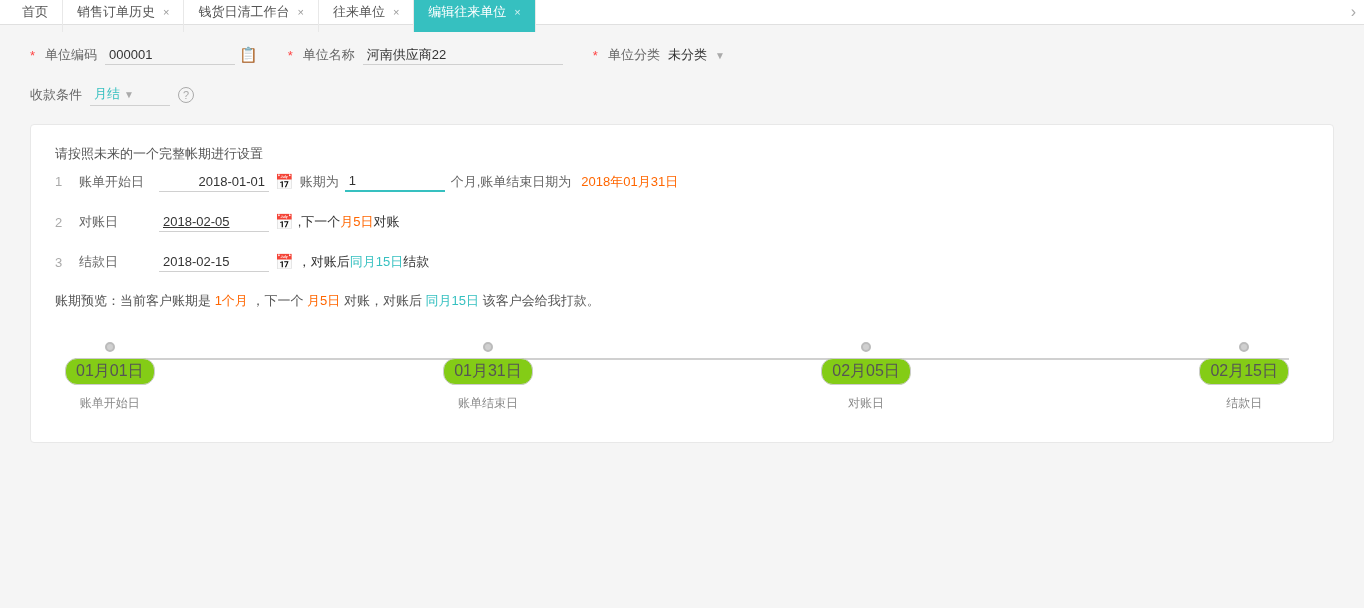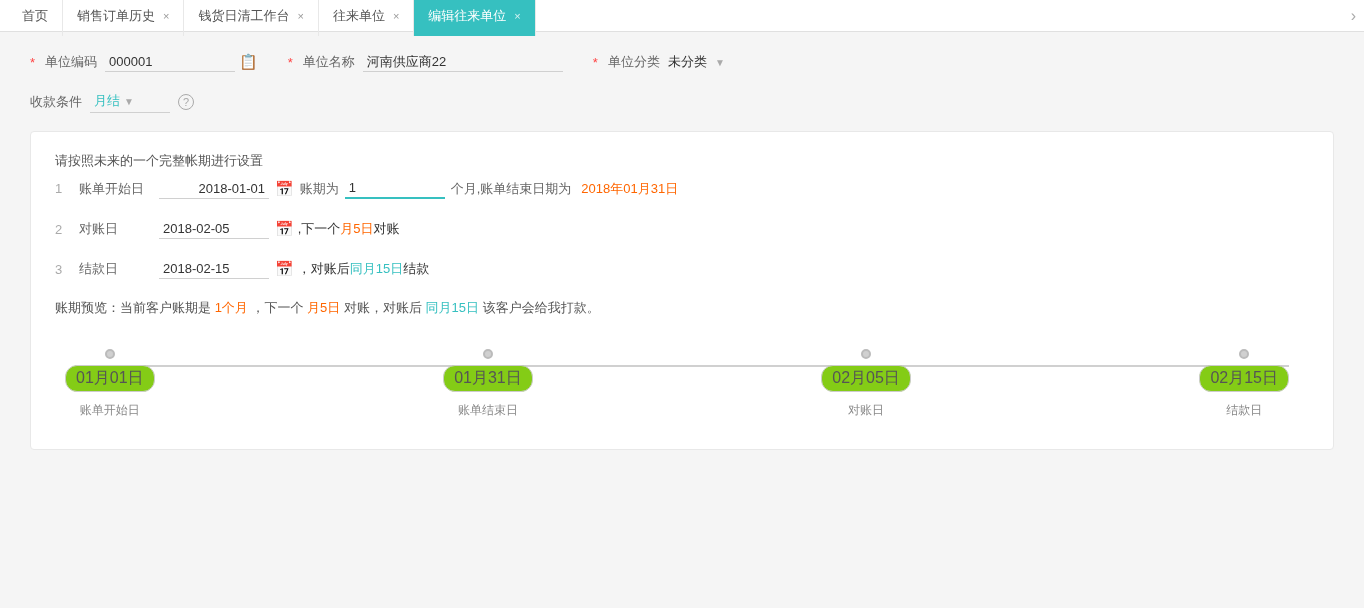--- a/index.html
+++ b/index.html
@@ -5,21 +5,21 @@
     * { box-sizing: border-box; margin: 0; padding: 0; }
     body { font-family: 'Microsoft YaHei', sans-serif; font-size: 13px; background: #f5f5f5; color: #333; }
 
     
     .tabs-bar {
       display: flex;
       align-items: center;
       background: #fff;
       border-bottom: 1px solid #e0e0e0;
       padding: 0 8px;
-      height: 32px;
+      height: 25px;
       position: relative;
     }
     .tab-item {
       display: flex;
       align-items: center;
       padding: 0 14px;
       height: 40px;
       cursor: pointer;
       font-size: 13px;
       color: #555;
@@ -312,21 +312,21 @@
       <span class="period-label">账期为</span>
       <input class="period-input" type="text" value="1" style="">
       <span class="period-label">个月,账单结束日期为</span>
       <span class="orange-text" style="margin-left:4px;">2018年01月31日</span>
     </div>
 
     <div class="setting-row">
       <span class="row-num">2</span>
       <span class="row-field-label">对账日</span>
       <div class="date-input-wrap">
-        <input class="form-input" type="text" value="2018-02-05" style="width: 110px;">
+        <input class="form-input" type="text" value="2018-02-05" style="width: 110px; text-decoration: underline;">
         <span class="calendar-icon">📅</span>
       </div>
       <span style="margin-left:4px;">,下一个</span>
       <span class="orange-text">月5日</span>
       <span>对账</span>
     </div>
 
     <div class="setting-row">
       <span class="row-num">3</span>
       <span class="row-field-label">结款日</span>

